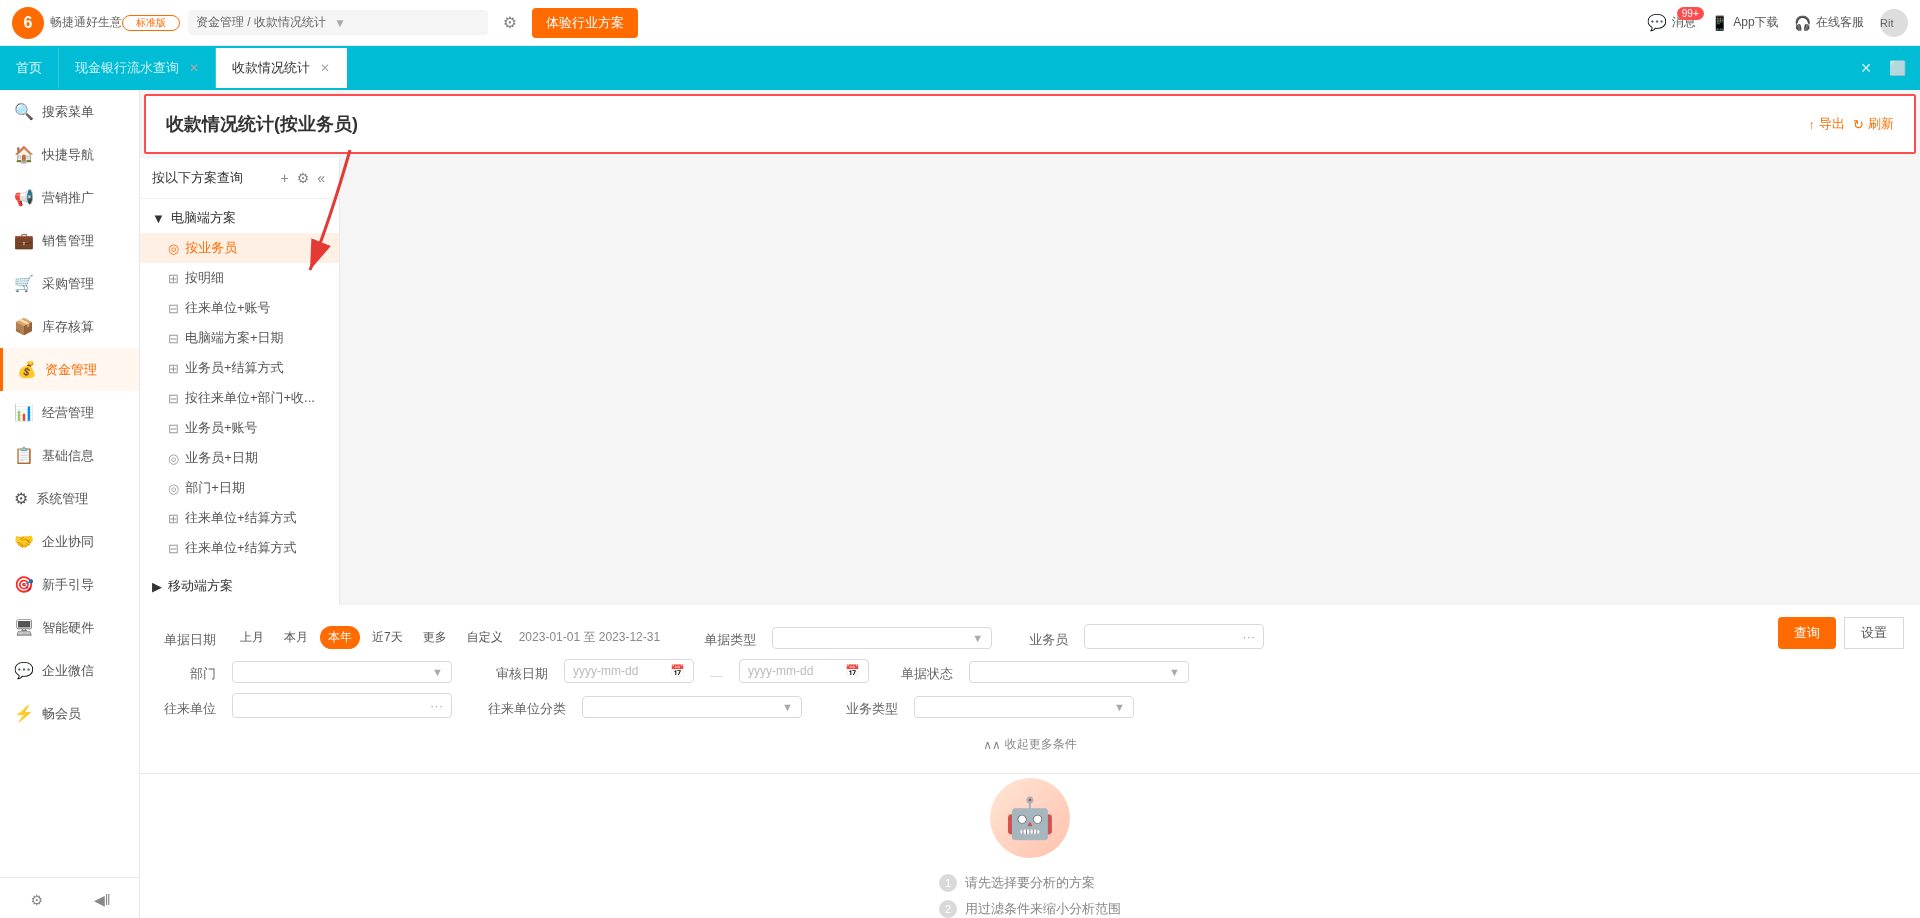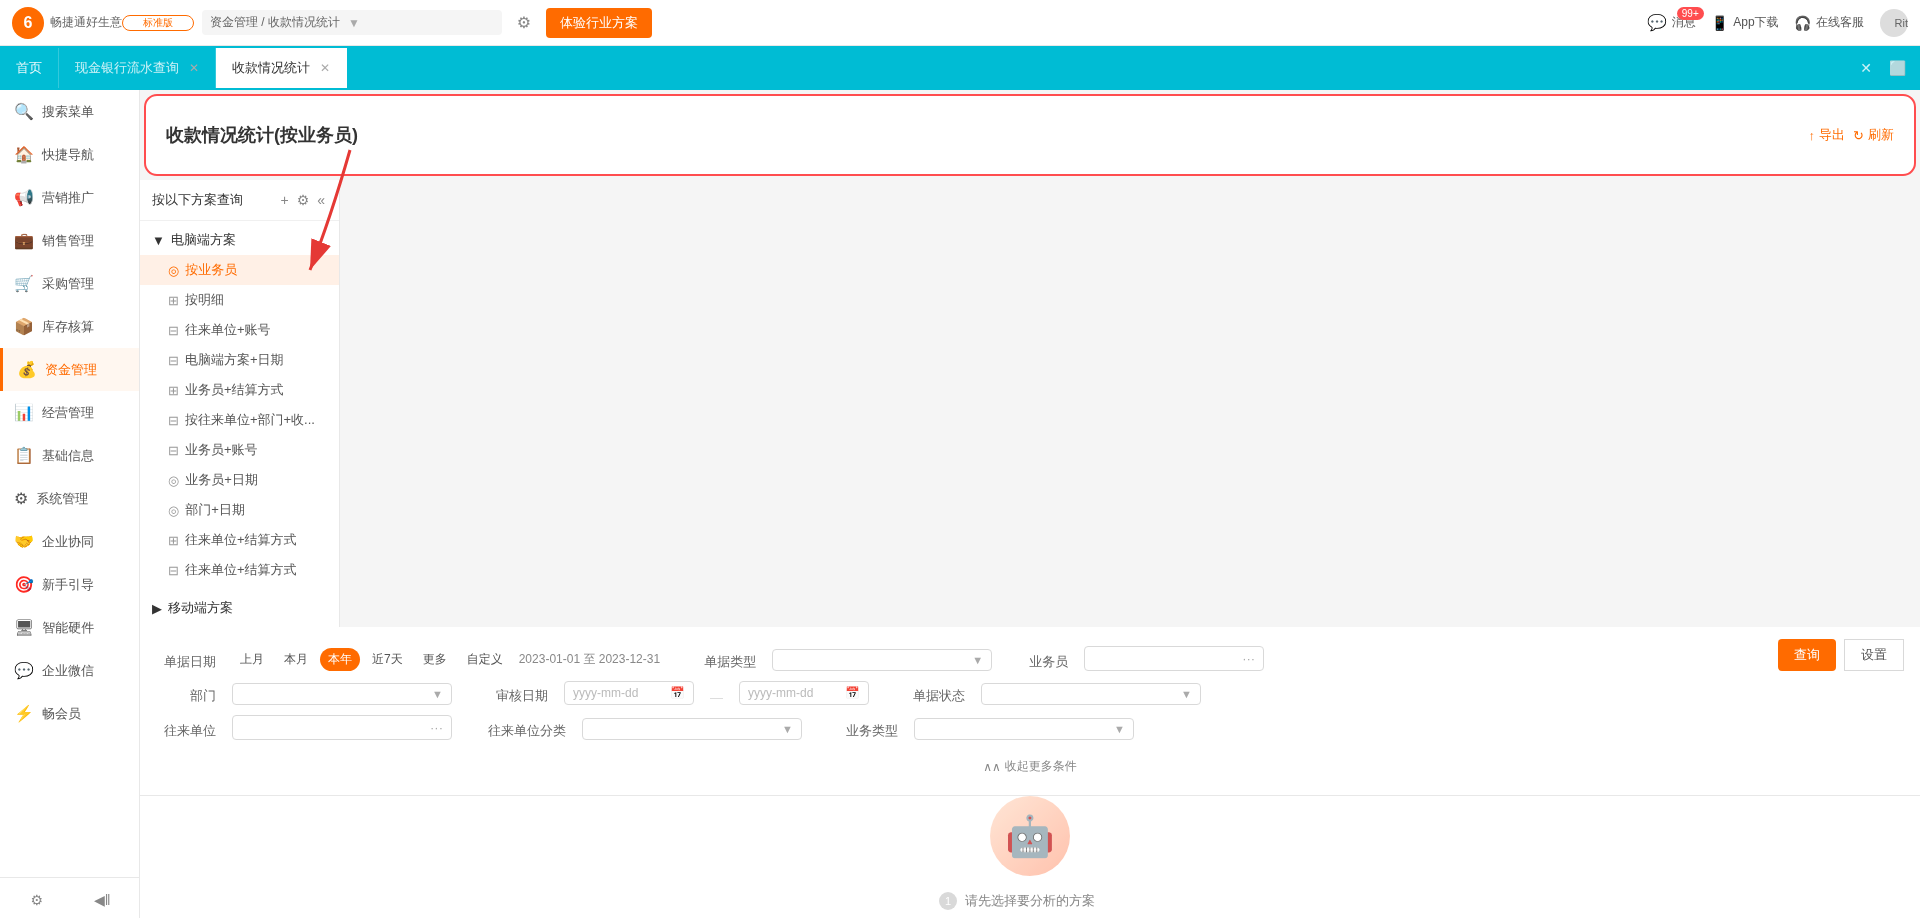--- a/index.html
+++ b/index.html
@@ -22,21 +22,21 @@
       min-width: 140px;
     }
     .logo-icon {
       width: 32px; height: 32px;
       background: #ff6b00;
       border-radius: 50%;
       display: flex; align-items: center; justify-content: center;
       color: #fff; font-size: 16px; font-weight: bold;
     }
     .logo-text { font-size: 12px; color: #666; }
-    .logo-badge { font-size: 10px; color: #ff6b00; border: 1px solid #ff6b00; padding: 1px 20px; border-radius: 8px; }
+    .logo-badge { font-size: 10px; color: #ff6b00; border: 1px solid #ff6b00; padding: 1px 13px; border-radius: 8px; }
     .breadcrumb-area {
       display: flex; align-items: center; gap: 4px;
       background: #f5f5f5; border-radius: 4px; padding: 4px 8px;
       font-size: 12px; color: #666; flex: 1; max-width: 300px;
     }
     .gear-btn {
       width: 28px; height: 28px;
       border: none; background: none; cursor: pointer;
       display: flex; align-items: center; justify-content: center;
       color: #888; font-size: 16px;
@@ -54,21 +54,21 @@
       cursor: pointer; color: #555; font-size: 12px; position: relative;
     }
     .badge {
       background: #ff4d4f; color: #fff;
       border-radius: 10px; padding: 1px 5px; font-size: 10px;
       position: absolute; top: -6px; right: -8px;
     }
     .avatar-area {
       width: 28px; height: 28px;
       background: #ddd; border-radius: 50%;
-      display: flex; align-items: center; justify-content: flex-end;
+      display: flex; align-items: center; justify-content: flex-start;
       font-size: 11px; color: #666;
     }
 
     
     .tab-bar {
       height: 44px;
       background: #00bcd4;
       display: flex; align-items: center;
       padding: 0 0;
     }
@@ -143,26 +143,26 @@
 
     
     .content-area {
       flex: 1; display: flex; flex-direction: column;
       overflow: hidden;
     }
 
     
     .page-header {
       background: #fff;
-      padding: 27px 20px;
+      padding: 16px 20px;
       display: flex; align-items: center;
       border-bottom: 1px solid #e8e8e8;
       border: 2px solid #ff4d4f;
       margin: 4px;
-      border-radius: 13px;
+      border-radius: 2px;
     }
     .page-title {
       font-size: 18px; font-weight: bold; color: #333;
     }
     .page-actions {
       margin-left: auto;
       display: flex; gap: 8px;
     }
     .btn-export, .btn-refresh {
       border: none; background: none; cursor: pointer;
@@ -572,21 +572,21 @@
             <span class="filter-label" style="margin-left:20px">审核日期</span>
             <div class="date-input">
               <span>yyyy-mm-dd</span>
               <span>📅</span>
             </div>
             <span class="filter-sep">—</span>
             <div class="date-input">
               <span>yyyy-mm-dd</span>
               <span>📅</span>
             </div>
-            <span class="filter-label" style="margin-left:20px">单据状态</span>
+            <span class="filter-label" style="margin-left:8px">单据状态</span>
             <div class="select-control" style="min-width:220px">
               <span></span>
               <span class="chevron">▼</span>
             </div>
           </div>
 
           <div class="filter-row">
             <span class="filter-label">往来单位</span>
             <div class="select-control" style="min-width:220px">
               <span></span>

